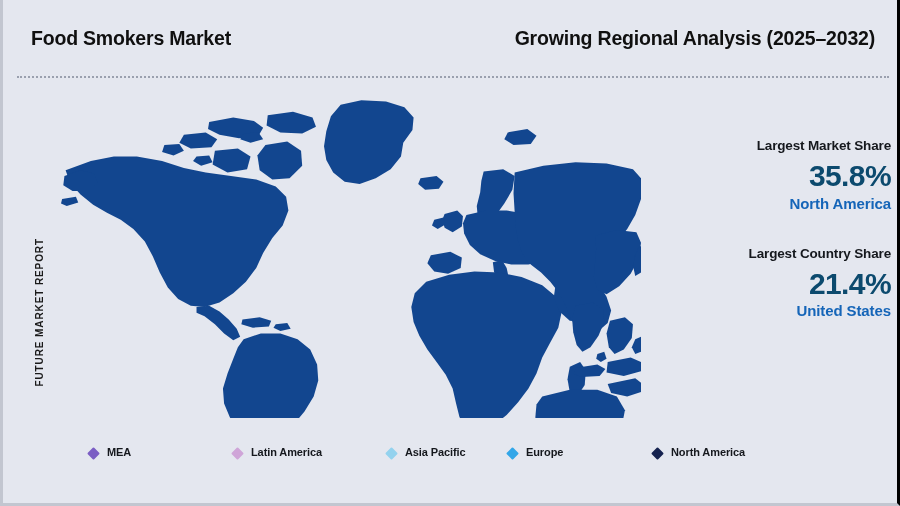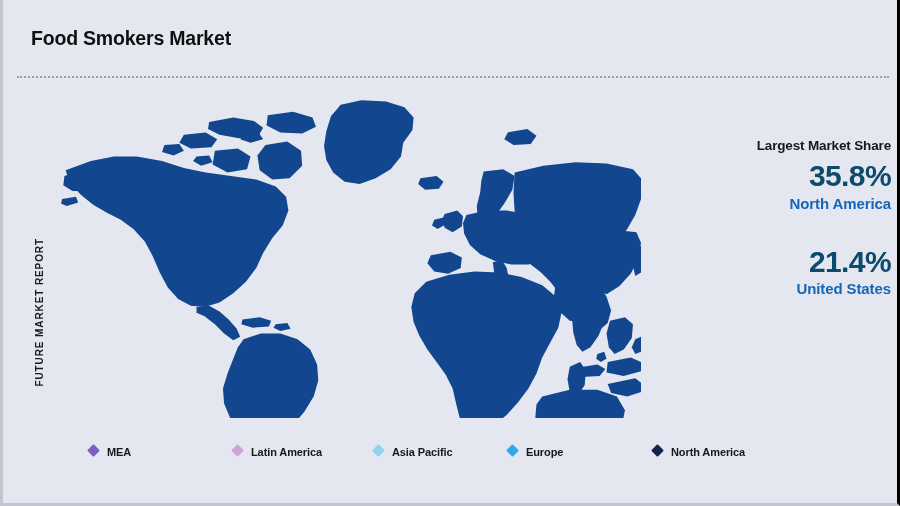--- a/index.html
+++ b/index.html
@@ -117,21 +117,21 @@
   #legend {
     position: absolute;
     left: 86px;
     top: 446px;
     width: 700px;
     height: 20px;
   }
   .legend-item {
     position: absolute;
     display: flex;
-    align-items: flex-start;
+    align-items: flex-end;
     white-space: nowrap;
   }
   .legend-dot {
     width: 9px;
     height: 9px;
     transform: rotate(45deg);
     border-radius: 1px;
     margin-right: 9px;
     flex: 0 0 auto;
   }
@@ -142,20 +142,21 @@
     letter-spacing: -0.1px;
   }
 </style>
 </head>
 <body>
 
 <div id="page">
 
   <div id="header">
     <div class="head-title">Food Smokers Market</div>
+    <div class="head-title">Growing Regional Analysis (2025–2032)</div>
   </div>
   <div id="header-rule"></div>
 
   <div id="brand">
     <span class="vtxt">FUTURE MARKET REPORT</span>
   </div>
 
   <div id="map-wrap">
     <svg viewBox="0 0 1010 560" preserveAspectRatio="xMidYMid meet">
       <g id="land" fill="#12468f">
@@ -236,39 +237,40 @@
 
   <div id="stats">
 
     <div class="stat-block">
       <div class="stat-label">Largest Market Share</div>
       <div class="stat-value">35.8%</div>
       <div class="stat-region">North America</div>
     </div>
 
     <div class="stat-block">
+      <div class="stat-label">Largest Country Share</div>
       <div class="stat-value">21.4%</div>
       <div class="stat-region">United States</div>
     </div>
 
   </div>
 
   <div id="legend">
 
     <div class="legend-item" style="left:0px;">
       <span class="legend-dot" style="background: rgb(123, 94, 196);"></span>
       <span class="legend-text">MEA</span>
     </div>
 
     <div class="legend-item" style="left:144px;">
       <span class="legend-dot" style="background: rgb(207, 165, 216);"></span>
       <span class="legend-text">Latin America</span>
     </div>
 
-    <div class="legend-item" style="left:273px;padding-left:12px;">
+    <div class="legend-item" style="left:286px;padding-left:12px;">
       <span class="legend-dot" style="background: rgb(147, 210, 238);"></span>
       <span class="legend-text">Asia Pacific</span>
     </div>
 
     <div class="legend-item" style="left:419px;">
       <span class="legend-dot" style="background: rgb(50, 166, 232);"></span>
       <span class="legend-text">Europe</span>
     </div>
 
     <div class="legend-item" style="left:564px;">

